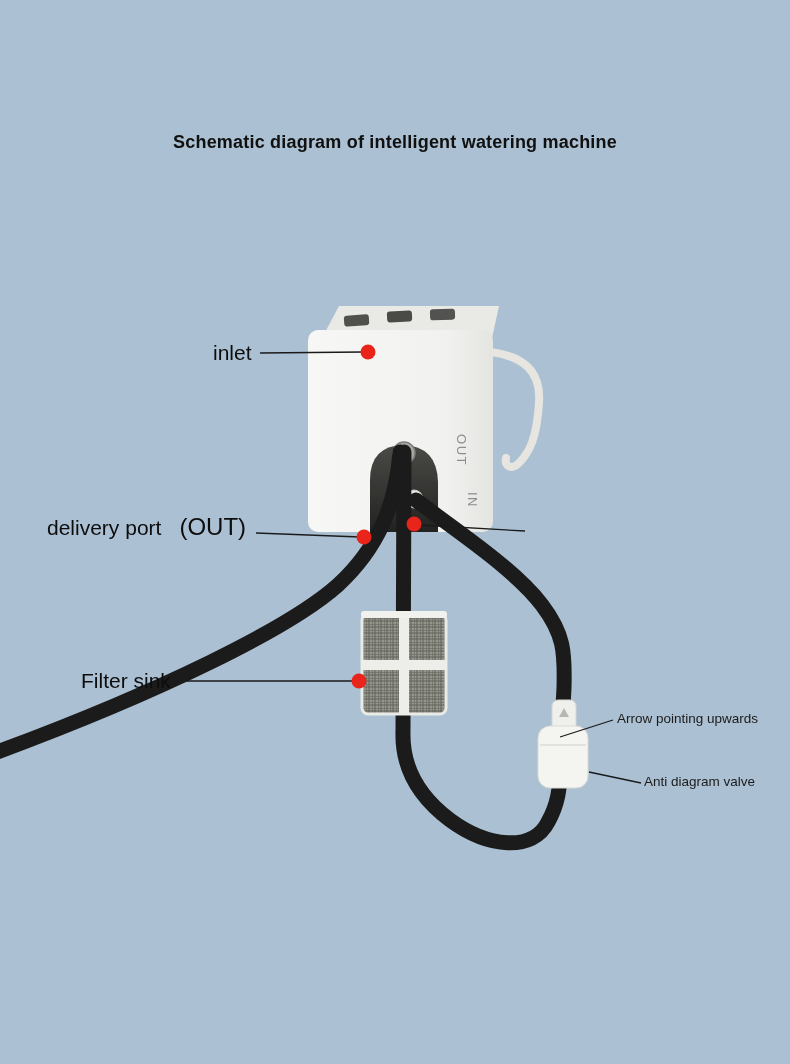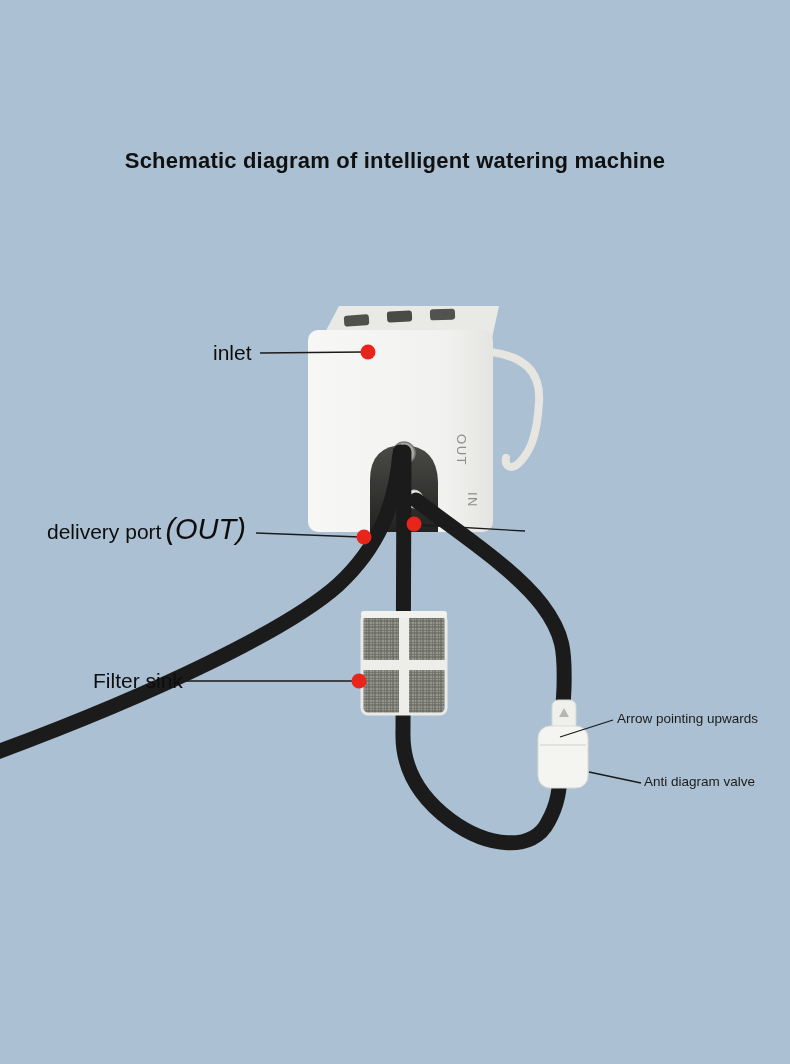--- a/index.html
+++ b/index.html
@@ -4,41 +4,41 @@
 <style>
   html,body{margin:0;padding:0;}
   body{font-family:"Liberation Sans", sans-serif;}
   .canvas{
     position:relative;
     width:790px;height:1064px;
     background:#abc0d2;
     overflow:hidden;
   }
   .title{
-    position:absolute;left:0;top:148px;width:100%;
+    position:absolute;left:0;top:132px;width:100%;
     text-align:center;
-    font-size:22px;font-weight:bold;color:#101010;
+    font-size:18px;font-weight:bold;color:#101010;
     letter-spacing:.2px;
   }
   .label{
     position:absolute;
     color:#0d0d0d;
     font-size:21px;
     white-space:nowrap;
     line-height:1.1;
   }
-  .label .big{font-size:29px;font-style:italic;}
+  .label .big{font-size:24px;}
   .label-sm{
     position:absolute;
     color:#1b1b1b;
     font-size:13.5px;
     white-space:nowrap;
     line-height:1.1;
   }
-  .baseline{display:flex;align-items:baseline;gap:4px;}
+  .baseline{display:flex;align-items:baseline;gap:18px;}
   svg{position:absolute;left:0;top:0;}
   .devtext{
     fill:#8d8d8b;
     font-family:"Liberation Sans", sans-serif;
     font-size:13px;
     letter-spacing:1.5px;
   }
 </style>
 </head>
 <body>
@@ -128,19 +128,19 @@
   <div class="title">Schematic diagram of intelligent watering machine</div>
 
   <div class="label" style="left:213px;top:341px;">inlet</div>
 
   <div class="label baseline" style="left:47px;top:514px;">
     <span>delivery port</span>
       <span class="big">(OUT)</span>
   </div>
 
 
-  <div class="label" style="left:93px;top:669px;">Filter sink</div>
+  <div class="label" style="left:81px;top:669px;">Filter sink</div>
 
   <div class="label-sm" style="left:617px;top:712px;">Arrow pointing upwards</div>
 
   <div class="label-sm" style="left:644px;top:775px;">Anti diagram valve</div>
 
 </div>
 
 </body></html>

